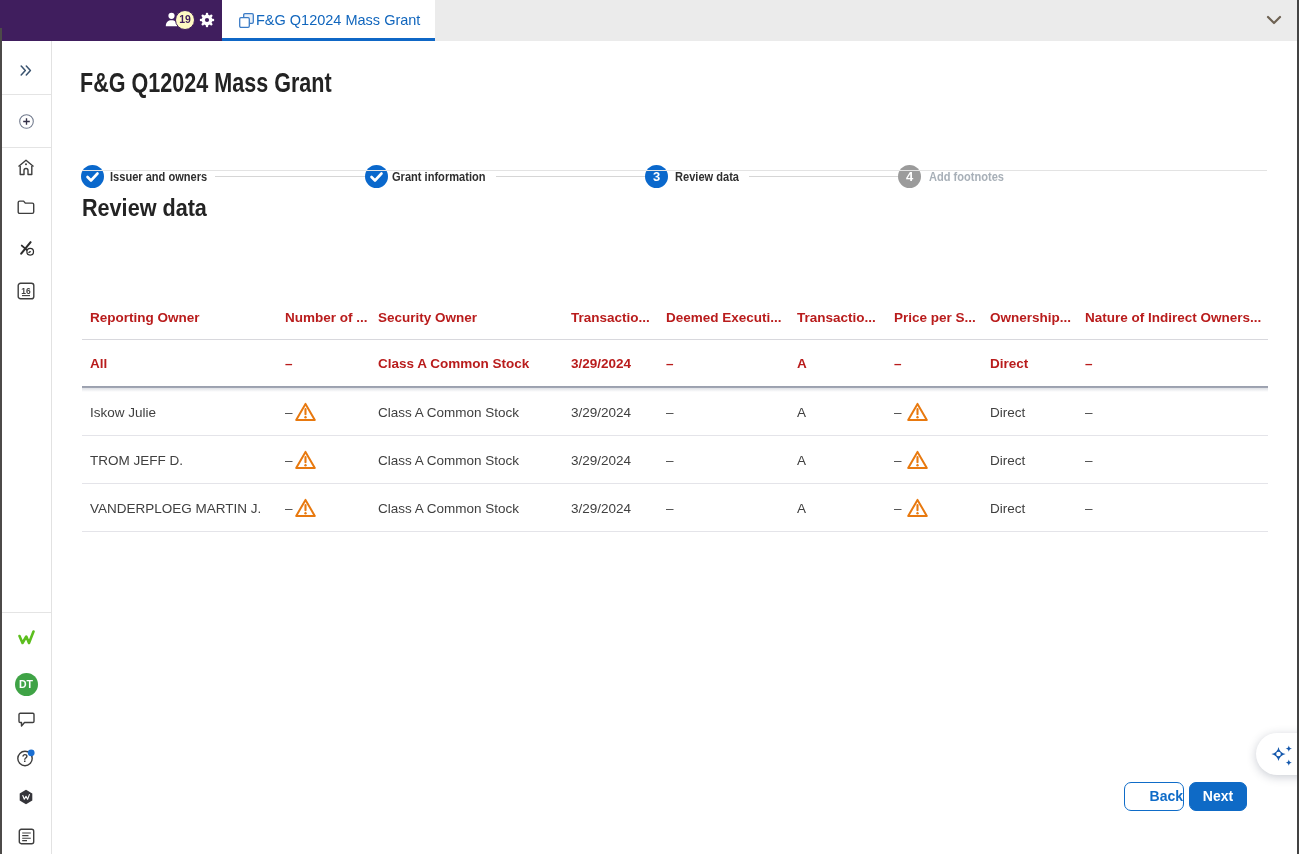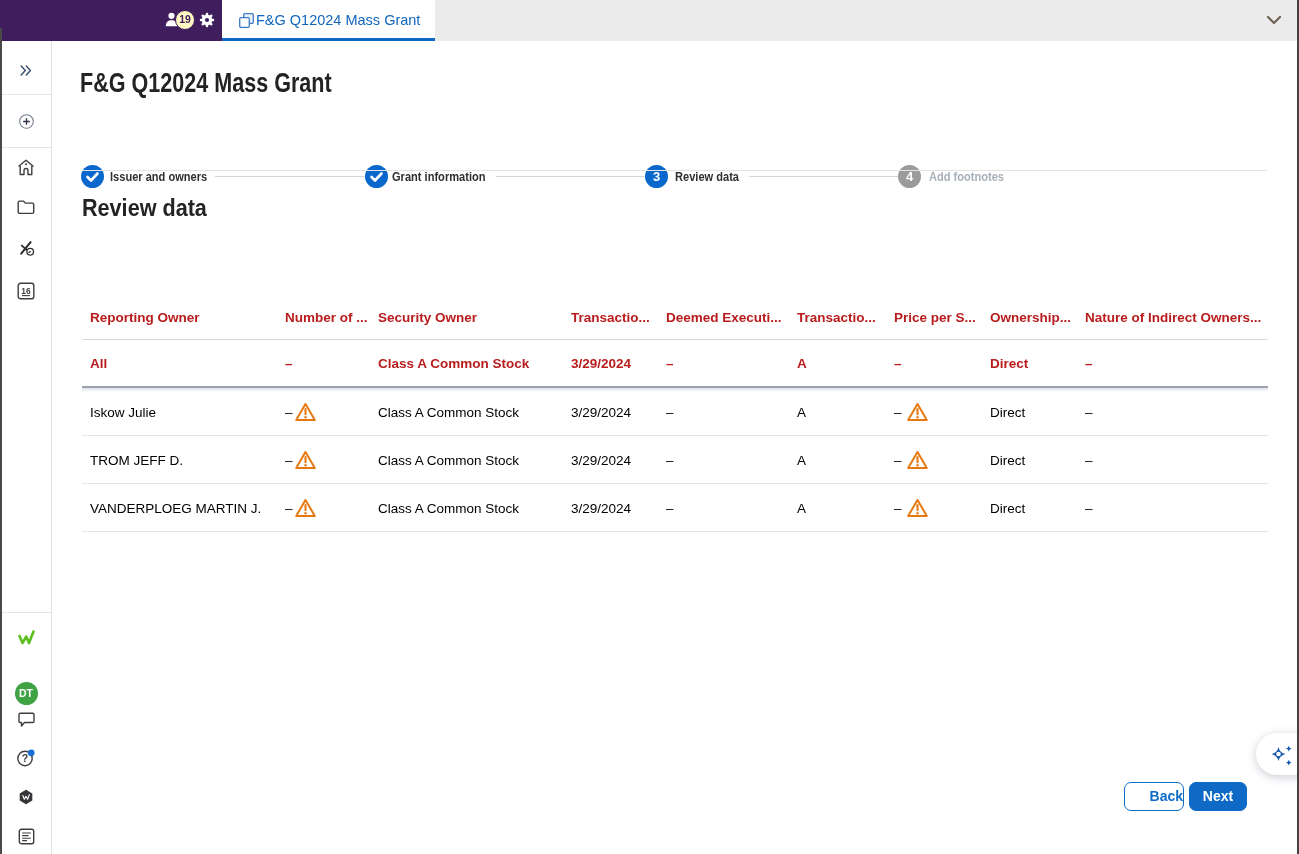--- a/index.html
+++ b/index.html
@@ -46,21 +46,21 @@
 h2 { position:absolute; left:29px; top:153px; font-size:24px; font-weight:bold; color:#232323; transform:scaleX(0.90); transform-origin:left; white-space:nowrap; }
 .desc { position:absolute; left:29px; top:183px; font-size:13.5px; line-height:18.5px; color:#2e2e2e; white-space:nowrap; letter-spacing:-0.1px; }
 
 
 .tbl { position:absolute; left:29px; top:254px; width:1186px; }
 .trow { position:relative; width:1186px; }
 .thead { height:45px; border-bottom:1px solid #d8d8dd; }
 .tall { height:48px; border-bottom:2px solid #b4b8c2; }
 .tall::after { content:''; position:absolute; left:0; right:0; top:100%; height:6px; background:linear-gradient(rgba(90,100,125,0.30), rgba(90,100,125,0)); }
 .tdata { height:48px; border-bottom:1px solid #e4e4e9; }
-.tc { position:absolute; top:50%; transform:translateY(-50%); font-size:13.5px; color:#000000; white-space:nowrap; }
+.tc { position:absolute; top:50%; transform:translateY(-50%); font-size:13.5px; color:#404040; white-space:nowrap; }
 .thead .tc, .tall .tc { font-weight:bold; color:#b91c1c; }
 .warn { position:absolute; top:50%; transform:translateY(-50%); margin-top:2px; }
 .c0{left:8px}.c1{left:203px}.c2{left:296px}.c3{left:489px}.c4{left:584px}.c5{left:715px}.c6{left:812px}.c7{left:908px}.c8{left:1003px}
 .w1{left:213px}.w2{left:825px}
 
 
 .btn { position:absolute; top:741px; height:29px; border-radius:7px; font-size:14px; font-weight:bold; text-align:center; line-height:26px; }
 .btn.back { left:1071px; width:60px; background:#fff; border:1.5px solid #0f6cc8; color:#0f6cc8;text-align:right; }
 .btn.next { left:1136px; width:58px; background:#0e6ac6; border:1.5px solid #0e6ac6; color:#fff; line-height:26px; }
 
@@ -251,21 +251,21 @@
           <rect x="1.2" y="1.2" width="15.6" height="15.6" rx="2.4" fill="none" stroke="#3e3e3e" stroke-width="1.4"></rect>
           <text x="9" y="11.7" font-size="8.4" font-weight="bold" fill="#3e3e3e" text-anchor="middle" font-family="Liberation Sans">16</text>
           <path d="M5 13.6 H13" stroke="#3e3e3e" stroke-width="1.1"></path>
         </svg></div>
 
     <div class="sep" style="top:571px;"></div>
     <div class="sbi" style="top:589px;"><svg width="17" height="15" viewBox="0 0 17 15">
           <path d="M1.5 6 L4.5 13 L8.3 6.5 L11 13 L15.5 1.5" stroke="#5cbe1e" stroke-width="2.6" fill="none" stroke-linecap="round" stroke-linejoin="round"></path>
         </svg></div>
     <div class="sbi" style="top:628px;">
-        <div style="width:23px;height:23px;border-radius:50%;background:#3fa346;color:#fff;font-size:10.5px;font-weight:bold;line-height:23px;text-align:center;margin:13px auto;">DT</div>
+        <div style="width:23px;height:23px;border-radius:50%;background:#3fa346;color:#fff;font-size:10.5px;font-weight:bold;line-height:23px;text-align:center;margin:4px auto;">DT</div>
       </div>
     <div class="sbi" style="top:671px;"><svg width="17" height="16" viewBox="0 0 17 16">
           <path d="M2.2 1.3 H14.8 a1.2 1.2 0 0 1 1.2 1.2 V9.3 a1.2 1.2 0 0 1-1.2 1.2 H6.5 L3.5 14 V10.5 H2.2 A1.2 1.2 0 0 1 1 9.3 V2.5 a1.2 1.2 0 0 1 1.2-1.2 Z" fill="none" stroke="#3e3e3e" stroke-width="1.4" stroke-linejoin="round"></path>
         </svg></div>
     <div class="sbi" style="top:708px;"><svg width="20" height="18" viewBox="0 0 20 18">
           <circle cx="9" cy="9.5" r="7.2" fill="none" stroke="#3e3e3e" stroke-width="1.4"></circle>
           <text x="9" y="13.2" font-size="10.5" font-weight="bold" fill="#3e3e3e" text-anchor="middle" font-family="Liberation Sans">?</text>
           <circle cx="15.2" cy="3.8" r="3.4" fill="#1b6fd2"></circle>
         </svg></div>
     <div class="sbi" style="top:748px;"><svg width="16" height="16" viewBox="0 0 16 16">

